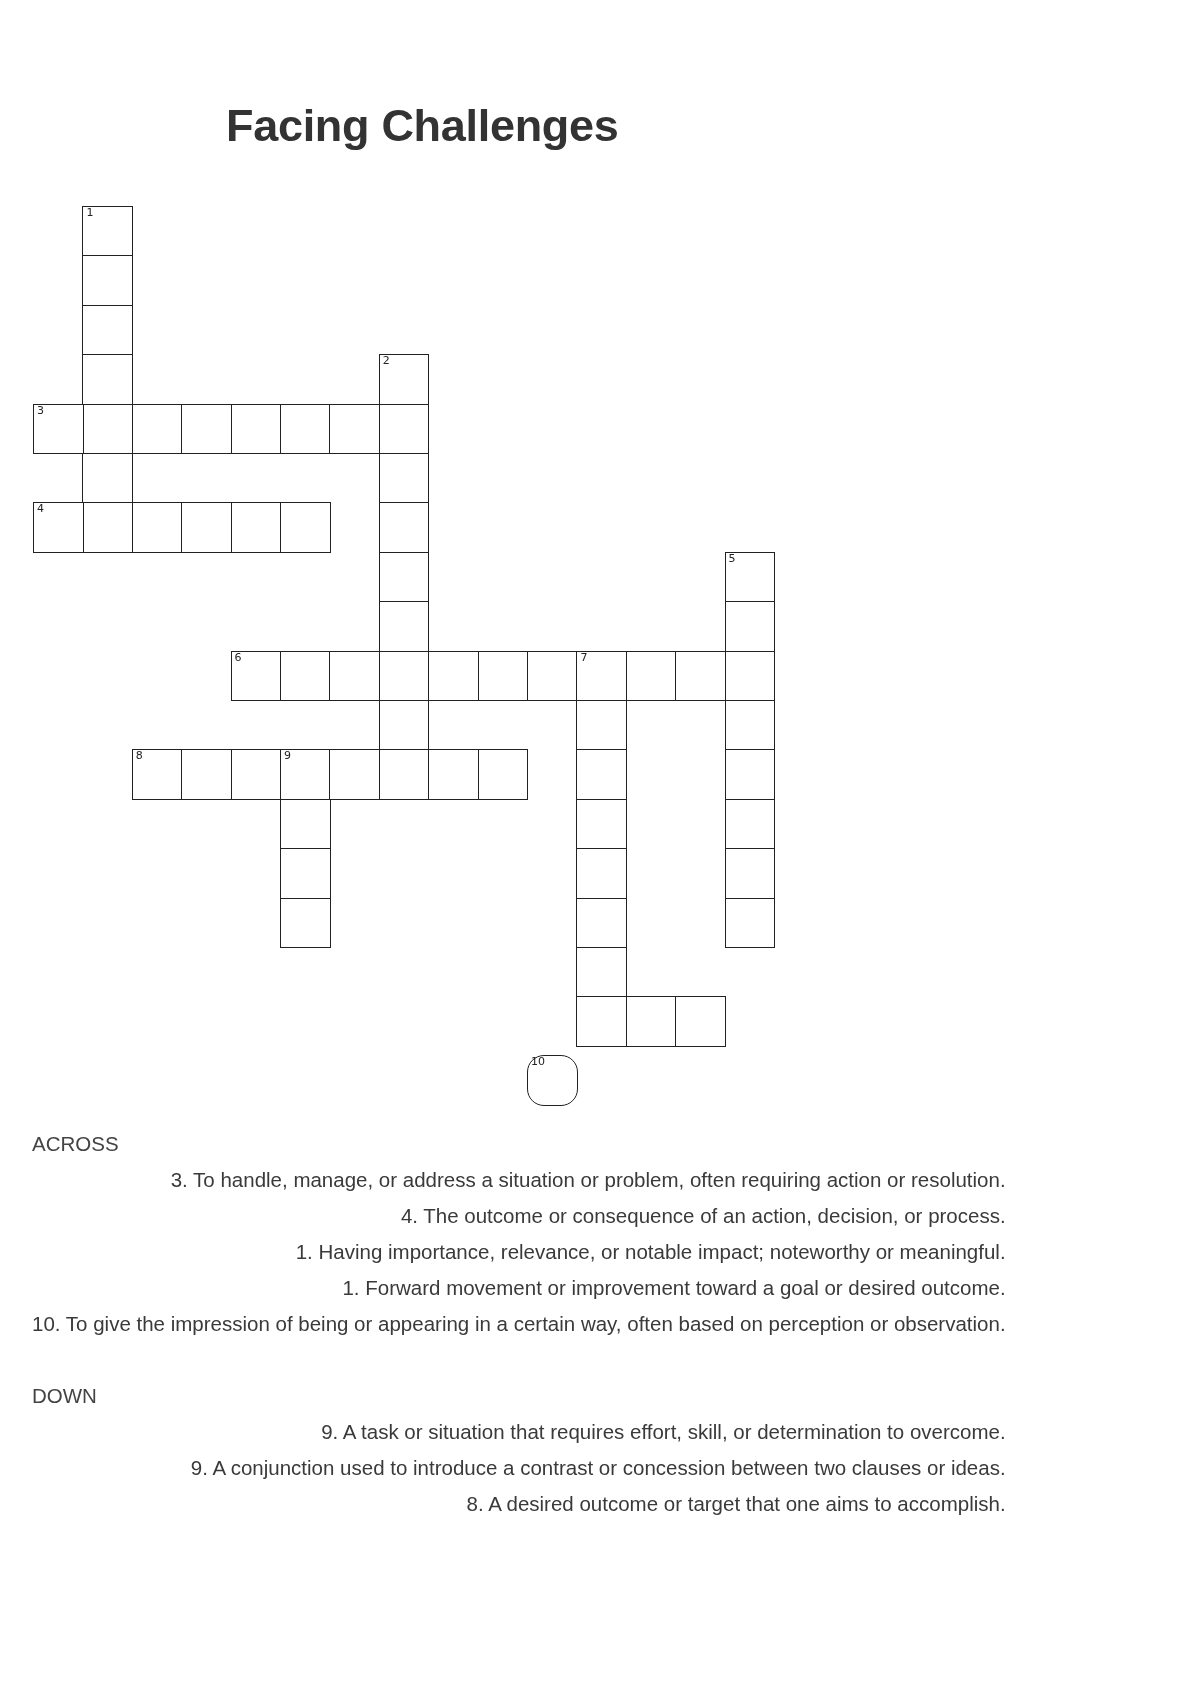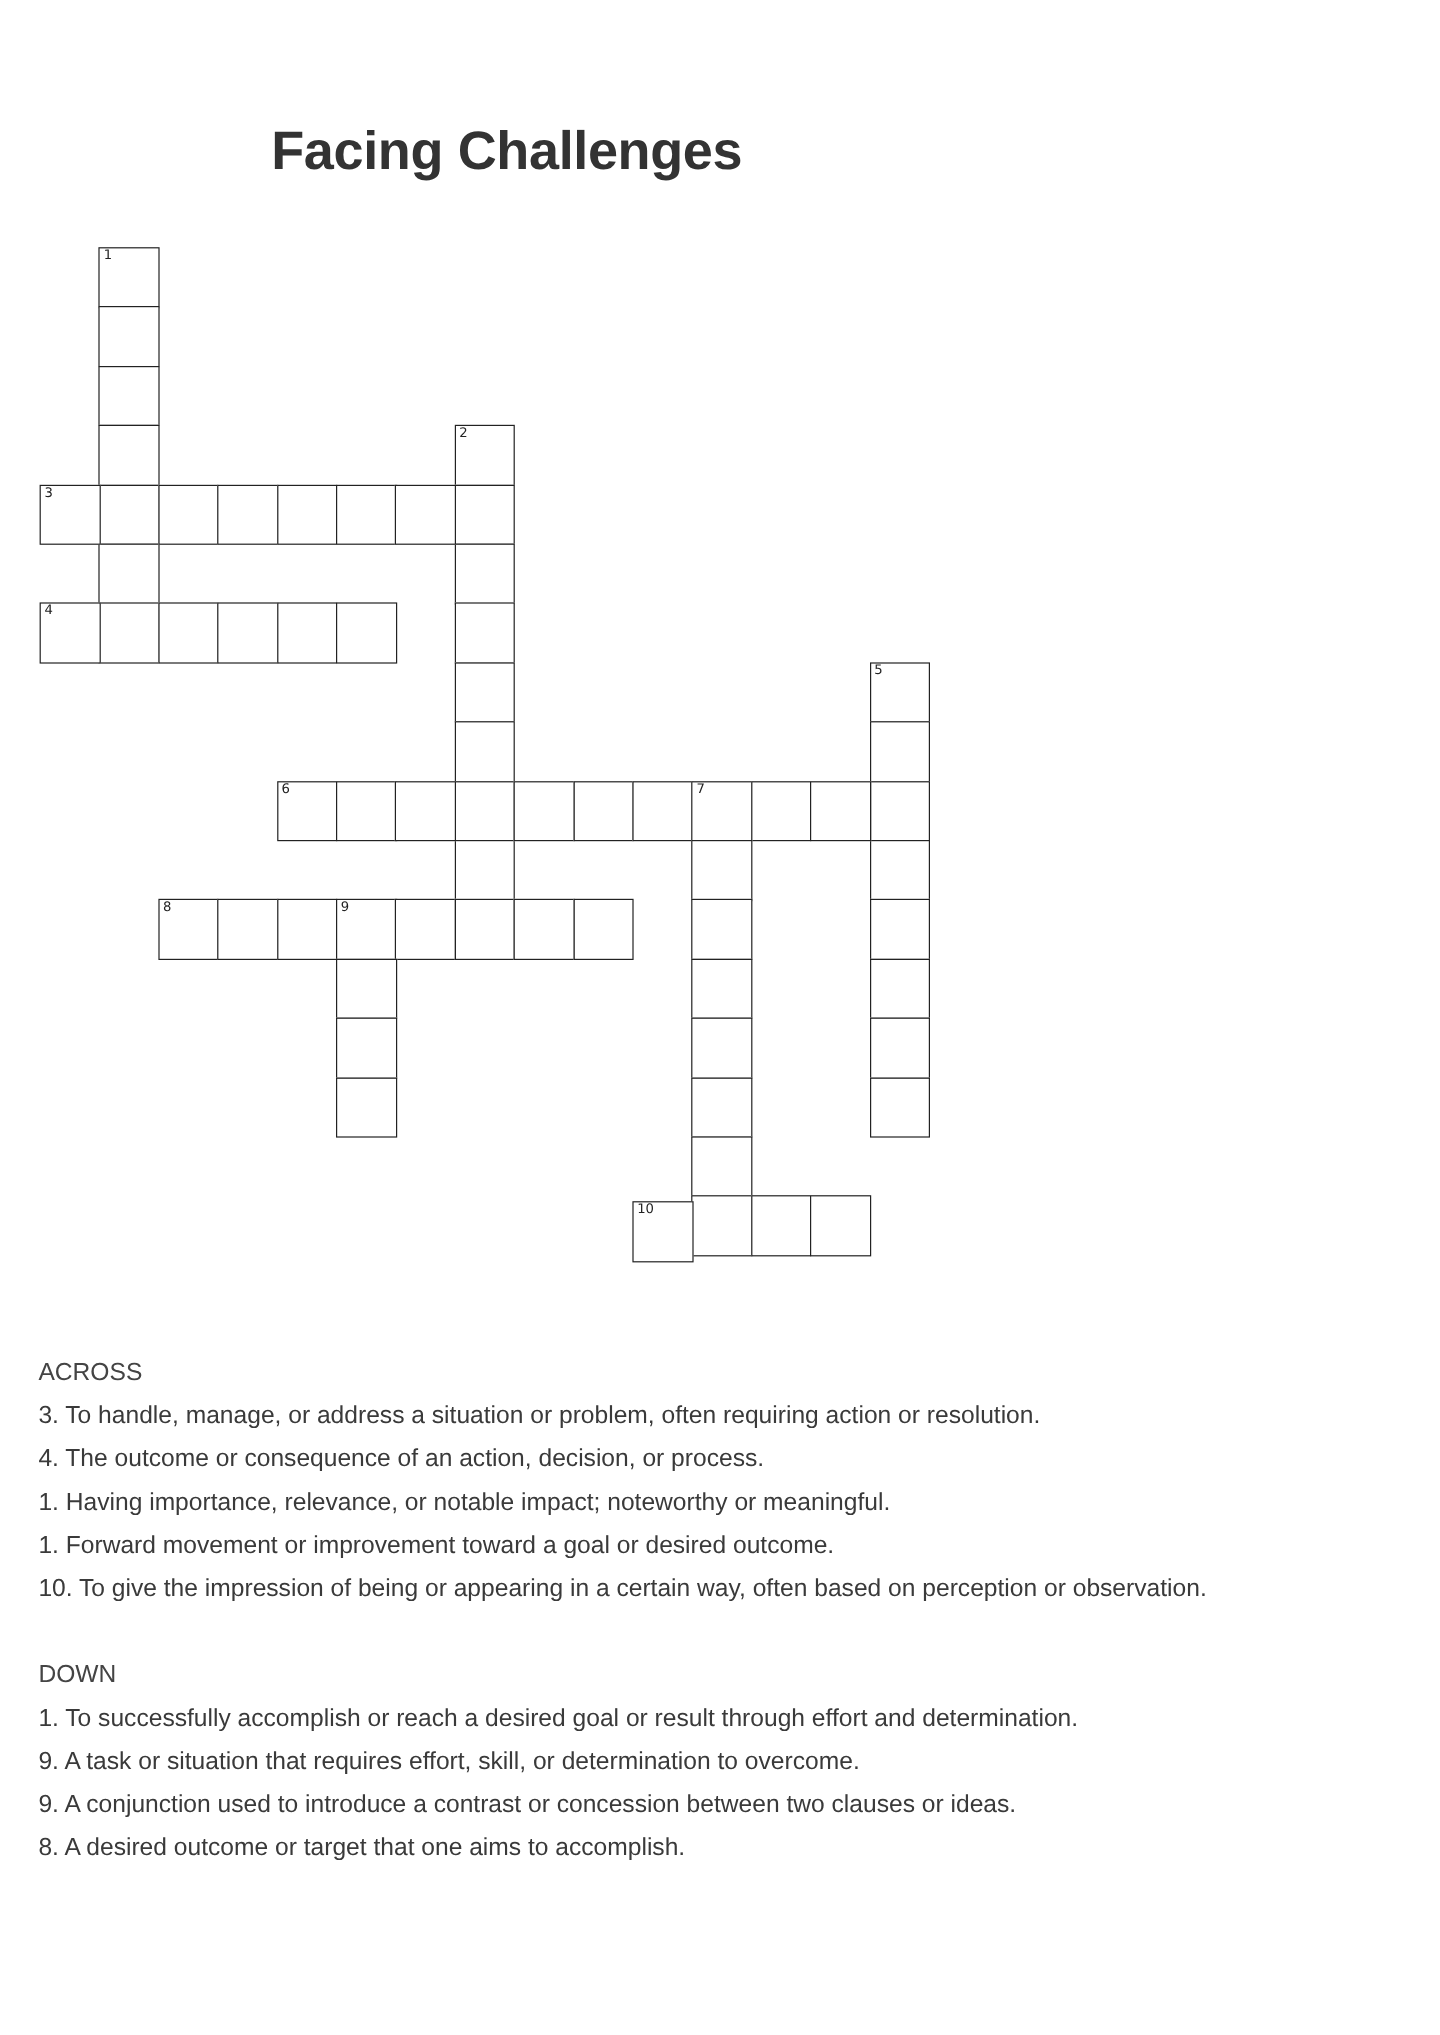--- a/index.html
+++ b/index.html
@@ -7,21 +7,21 @@
          font-family:"Liberation Sans", "DejaVu Sans", sans-serif; color:#333; }
   .title { position:absolute; left:226px; top:100px; font-size:45px; font-weight:bold;
            color:#333; letter-spacing:-0.3px; white-space:nowrap; }
   #grid { position:absolute; left:0; top:0; width:1200px; height:1100px; }
   .cell { position:absolute; box-sizing:border-box; width:50.5px; height:50.5px;
           border:1.6px solid #222; background:#fff; }
   .num { position:absolute; left:3px; top:0px; font-family:"DejaVu Sans", sans-serif;
          font-size:11px; color:#222; line-height:12px; }
   .clues { position:absolute; left:32px; top:1126px; font-size:20.5px; color:#3a3a3a; }
   .clue-head { height:36px; line-height:36px; color:#444; }
-  .clue { height:36px; line-height:36px; white-space:nowrap; }
+  .clue { height:36px; line-height:36px; white-space:nowrap;text-align:right; }
   .gap { height:36px; }
 </style>
 </head>
 <body>
 
 <div class="title">Facing Challenges</div>
 
 <div id="grid">
     <div class="cell" style="left: 82.4px; top: 206px;">
       <span class="num">1</span>
@@ -95,33 +95,32 @@
     <div class="cell" style="left: 280px; top: 749.4px;">
       <span class="num">9</span>
     </div>
     <div class="cell" style="left: 329.4px; top: 749.4px;"></div>
     <div class="cell" style="left: 378.8px; top: 749.4px;"></div>
     <div class="cell" style="left: 428.2px; top: 749.4px;"></div>
     <div class="cell" style="left: 477.6px; top: 749.4px;"></div>
     <div class="cell" style="left: 280px; top: 798.8px;"></div>
     <div class="cell" style="left: 280px; top: 848.2px;"></div>
     <div class="cell" style="left: 280px; top: 897.6px;"></div>
-    <div class="cell" style="left: 527px; top: 1001px;">
+    <div class="cell" style="left: 527px; top: 1055px; border-radius: 17px;">
       <span class="num">10</span>
     </div>
     <div class="cell" style="left: 625.8px; top: 996.4px;"></div>
     <div class="cell" style="left: 675.2px; top: 996.4px;"></div>
   </div>
 
 <div class="clues">
   <div class="clue-head">ACROSS</div>
   <div class="clue">3. To handle, manage, or address a situation or problem, often requiring action or resolution.</div>
   <div class="clue">4. The outcome or consequence of an action, decision, or process.</div>
   <div class="clue">1. Having importance, relevance, or notable impact; noteworthy or meaningful.</div>
   <div class="clue">1. Forward movement or improvement toward a goal or desired outcome.</div>
   <div class="clue">10. To give the impression of being or appearing in a certain way, often based on perception or observation.</div>
   <div class="gap"></div>
   <div class="clue-head">DOWN</div>
-  <div class="clue">1. To successfully accomplish or reach a desired goal or result through effort and determination.</div>
   <div class="clue">9. A task or situation that requires effort, skill, or determination to overcome.</div>
   <div class="clue">9. A conjunction used to introduce a contrast or concession between two clauses or ideas.</div>
   <div class="clue">8. A desired outcome or target that one aims to accomplish.</div>
 </div>
 
 </body></html>

